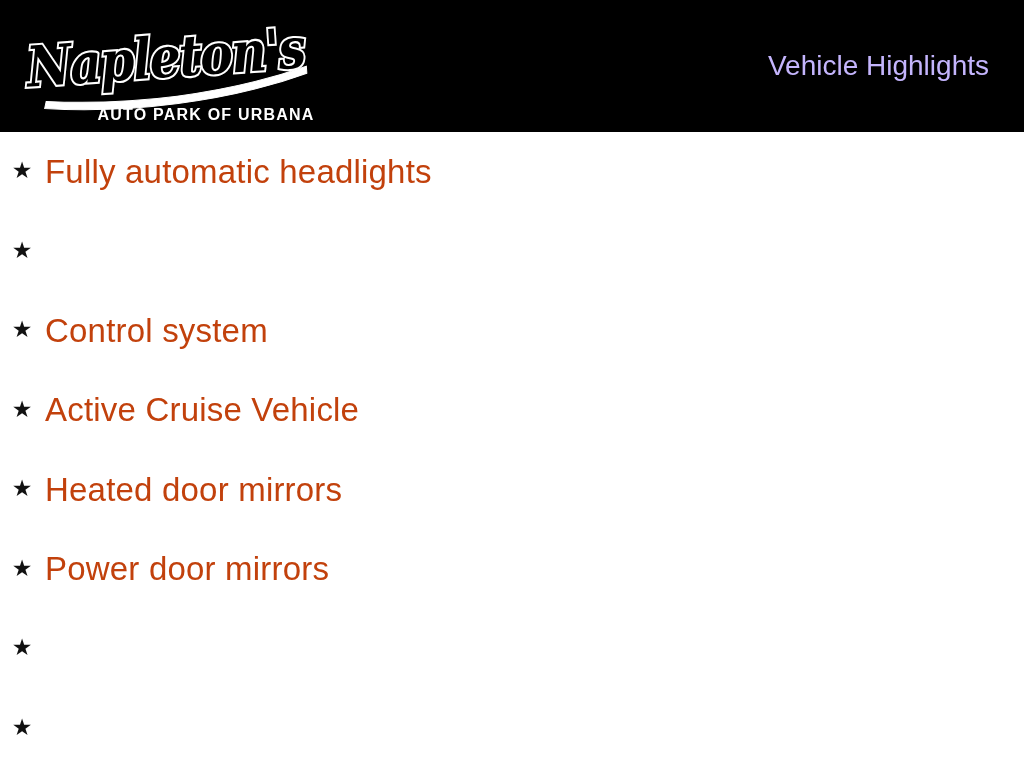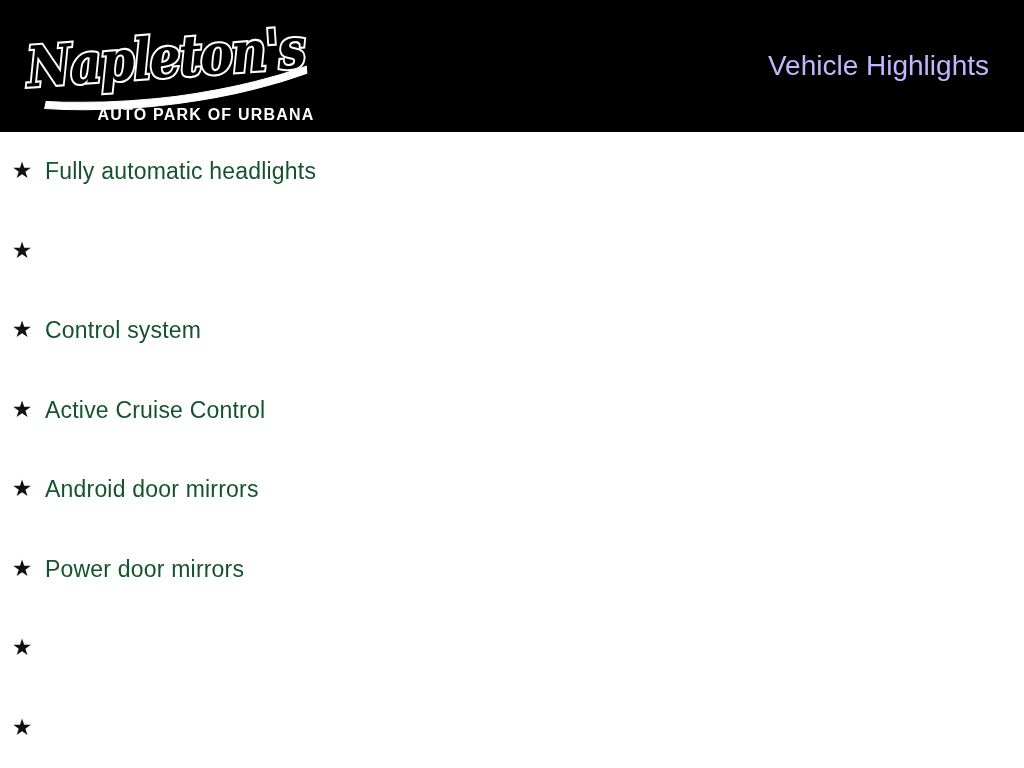--- a/index.html
+++ b/index.html
@@ -80,22 +80,22 @@
     width: 24px;
     margin-right: 11px;
     font-size: 23px;
     line-height: 1;
     color: #111111;
     text-align: center;
     flex: 0 0 auto;
     transform: translateY(-1px);
   }
   .hl-label {
-    font-size: 23px;
-    color: #14532d;
+    font-size: 33px;
+    color: #c2410c;
     letter-spacing: 0.2px;
     white-space: nowrap;
   }
 </style>
 </head>
 <body>
 
 <div class="slide">
 
   <div class="header">
@@ -123,25 +123,25 @@
     </li>
     <li>
       <span class="star">★</span>
     </li>
     <li>
       <span class="star">★</span>
       <span class="hl-label">Control system</span>
     </li>
     <li>
       <span class="star">★</span>
-      <span class="hl-label">Active Cruise Control</span>
+      <span class="hl-label">Active Cruise Vehicle</span>
     </li>
     <li>
       <span class="star">★</span>
-      <span class="hl-label">Android door mirrors</span>
+      <span class="hl-label">Heated door mirrors</span>
     </li>
     <li>
       <span class="star">★</span>
       <span class="hl-label">Power door mirrors</span>
     </li>
     <li>
       <span class="star">★</span>
     </li>
     <li>
       <span class="star">★</span>

